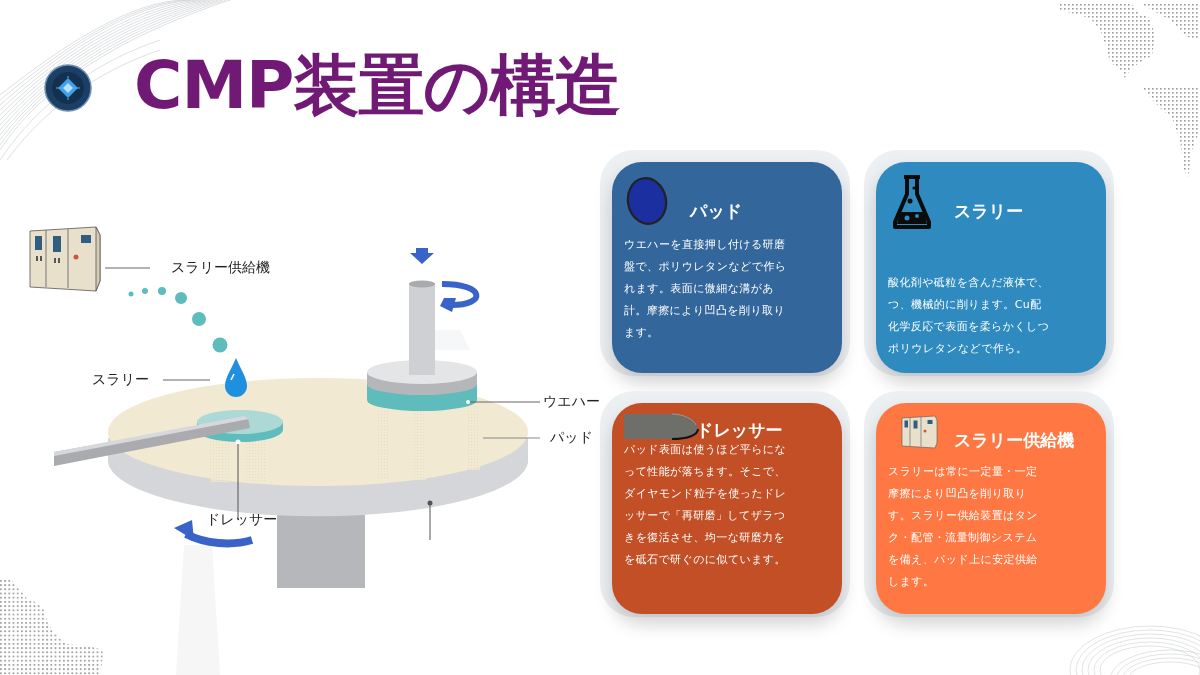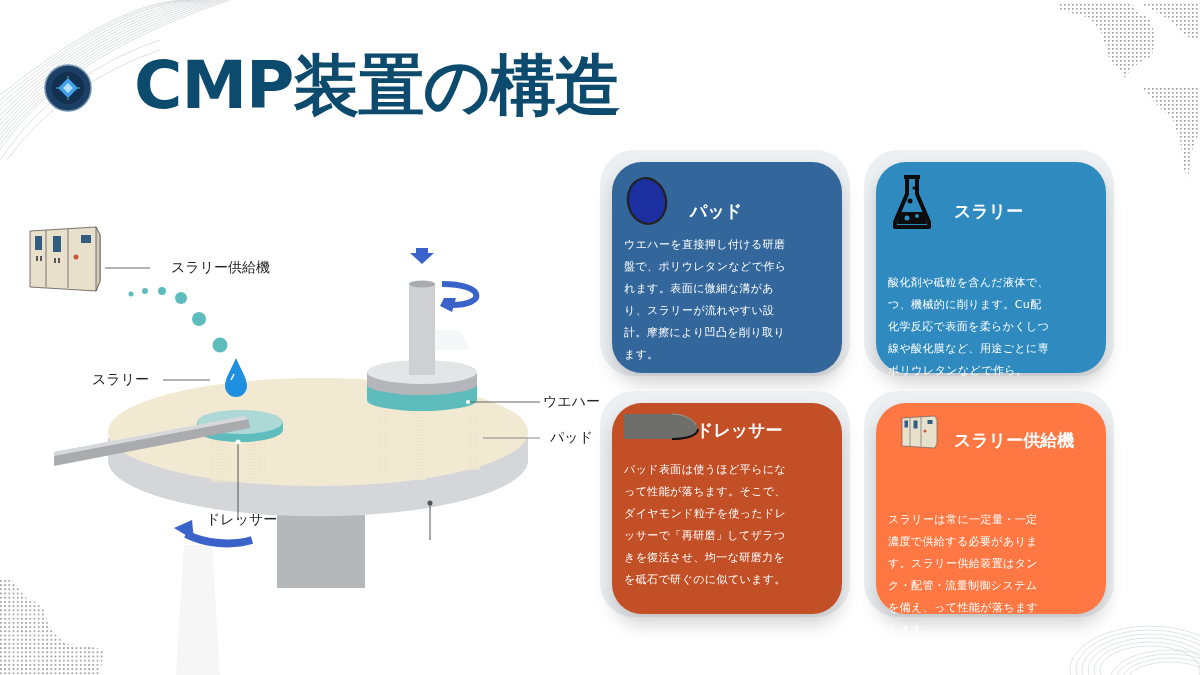--- a/index.html
+++ b/index.html
@@ -1,19 +1,19 @@
 <!DOCTYPE html>
 <html><head>
 <meta charset="utf-8">
 <style>
   html, body { margin:0; padding:0; }
   body { width:1200px; height:675px; background:#ffffff; position:relative; overflow:hidden;
          font-family:"DejaVu Sans", "Liberation Sans", sans-serif; }
   .abs { position:absolute; }
-  .title { left:134px; top:46px; font-size:66px; font-weight:bold; color:#0c4a6e; letter-spacing:-1px;
+  .title { left:134px; top:46px; font-size:66px; font-weight:bold; color:#701a75; letter-spacing:-1px;
            font-family:"DejaVu Sans", sans-serif; line-height:80px; }
   .logo { left:44px; top:64px; width:48px; height:48px; }
   .diagram { left:0; top:0; width:600px; height:675px; }
   .lbl { font-size:14px; color:#222; white-space:nowrap; font-family:"DejaVu Sans", sans-serif; }
   .card-shadow { background:#edf0f3; border-radius:34px; }
   .card { border-radius:30px; color:#fff; box-shadow:0 10px 18px rgba(0,0,0,0.18); box-sizing:border-box; }
   .card-title { font-size:17px; font-weight:bold; color:#fff; position:absolute; white-space:nowrap; }
   .card-body { position:absolute; font-size:11px; line-height:22px; color:#fff; letter-spacing:0.4px; }
 </style>
 </head>
@@ -186,55 +186,53 @@
 <div class="abs card-shadow" style="left:600px;top:150px;width:250px;height:226px;"></div>
 <div class="abs card" style="left:612px;top:162px;width:230px;height:211px;background:#33679b;">
   <svg class="abs" style="left:14px;top:14px;" width="42" height="50" viewBox="0 0 42 50">
     <ellipse cx="21" cy="25" rx="19" ry="23" fill="#1b2fa0" stroke="#222" stroke-width="2.2" transform="rotate(-12 21 25)"></ellipse>
   </svg>
   <div class="card-title" style="left:78px;top:38px;">パッド</div>
   <div class="card-body" style="left:12px;top:72px;">
     <div>ウエハーを直接押し付ける研磨</div>
     <div>盤で、ポリウレタンなどで作ら</div>
     <div>れます。表面に微細な溝があ</div>
-    <div>り、スラリーが流れやすい設</div>
     <div>計。摩擦により凹凸を削り取り</div>
     <div>ます。</div>
   </div>
 </div>
 
 <div class="abs card-shadow" style="left:864px;top:150px;width:250px;height:226px;"></div>
 <div class="abs card" style="left:876px;top:162px;width:230px;height:211px;background:#2e8abf;">
   <svg class="abs" style="left:16px;top:12px;" width="40" height="56" viewBox="0 0 40 56">
     <path d="M12 3 L28 3 M15 3 L15 20 L3 48 L3 53 L37 53 L37 48 L25 20 L25 3" fill="none" stroke="#0b0b0b" stroke-width="4" stroke-linejoin="round"></path>
     <path d="M8 38 L32 38 L35 50 L5 50 Z" fill="#0b0b0b"></path>
     <circle cx="18" cy="27" r="2.5" fill="#0b0b0b"></circle>
       <circle cx="22" cy="14" r="1.6" fill="#0b0b0b"></circle>
     <circle cx="15" cy="44" r="2.5" fill="#2e8abf"></circle>
       <circle cx="25" cy="42" r="2" fill="#2e8abf"></circle>
   </svg>
   <div class="card-title" style="left:78px;top:38px;">スラリー</div>
   <div class="card-body" style="left:12px;top:72px;margin-top:38px;">
     <div>酸化剤や砥粒を含んだ液体で、</div>
     <div>つ、機械的に削ります。Cu配</div>
     <div>化学反応で表面を柔らかくしつ</div>
-    <div>線や酸化膜など、用途ごとに専</div>
     <div>ポリウレタンなどで作ら。</div>
   </div>
 </div>
 
 <div class="abs card-shadow" style="left:600px;top:391px;width:250px;height:226px;"></div>
 <div class="abs card" style="left:612px;top:403px;width:230px;height:211px;background:#c24f26;">
   <svg class="abs" style="left:10px;top:8px;" width="80" height="32" viewBox="0 0 80 32">
     <path d="M2 3 L50 3 C66 3 76 12 76 18 C76 24 66 28 50 28 L2 28 Z" fill="#6e6e6b"></path>
     <path d="M50 28 C66 28 76 24 76 18" fill="none" stroke="#111" stroke-width="2"></path>
     <path d="M50 3 C62 3 72 9 74 14" fill="none" stroke="#999" stroke-width="1"></path>
   </svg>
   <div class="card-title" style="left:84px;top:16px;">ドレッサー</div>
-  <div class="card-body" style="left:12px;top:56px;">
+  <div class="card-body" style="left:12px;top:36px;">
     <div>パッド表面は使うほど平らにな</div>
     <div>って性能が落ちます。そこで、</div>
     <div>ダイヤモンド粒子を使ったドレ</div>
     <div>ッサーで「再研磨」してザラつ</div>
     <div>きを復活させ、均一な研磨力を</div>
     <div>を砥石で研ぐのに似ています。</div>
   </div>
 </div>
 
 <div class="abs card-shadow" style="left:864px;top:391px;width:250px;height:226px;"></div>
@@ -242,21 +240,21 @@
   <svg class="abs" style="left:24px;top:10px;" width="38" height="40" viewBox="0 0 76 72">
     <polygon points="4,6 70,2 74,10 74,56 70,66 4,62" fill="#e9e0cc" stroke="#555" stroke-width="1.2"></polygon>
     <line x1="20" y1="5" x2="20" y2="62" stroke="#777" stroke-width="1.5"></line>
       <line x1="42" y1="4" x2="42" y2="63" stroke="#777" stroke-width="1.5"></line>
     <rect x="9" y="11" width="7" height="14" fill="#305d80"></rect>
     <rect x="27" y="11" width="8" height="16" fill="#305d80"></rect>
     <rect x="55" y="10" width="10" height="8" fill="#305d80"></rect>
     <circle cx="50" cy="32" r="3" fill="#c8573a"></circle>
   </svg>
   <div class="card-title" style="left:78px;top:26px;">スラリー供給機</div>
-  <div class="card-body" style="left:12px;top:58px;margin-top:48px;">
+  <div class="card-body" style="left:12px;top:58px;">
     <div>スラリーは常に一定量・一定</div>
-    <div>濃度で供給する必要がありま</div>
+    <div>摩擦により凹凸を削り取り</div>
     <div>す。スラリー供給装置はタン</div>
     <div>ク・配管・流量制御システム</div>
-    <div>を備え、って性能が落ちます</div>
+    <div>を備え、パッド上に安定供給</div>
     <div>します。</div>
   </div>
 </div>
 
 </body></html>

